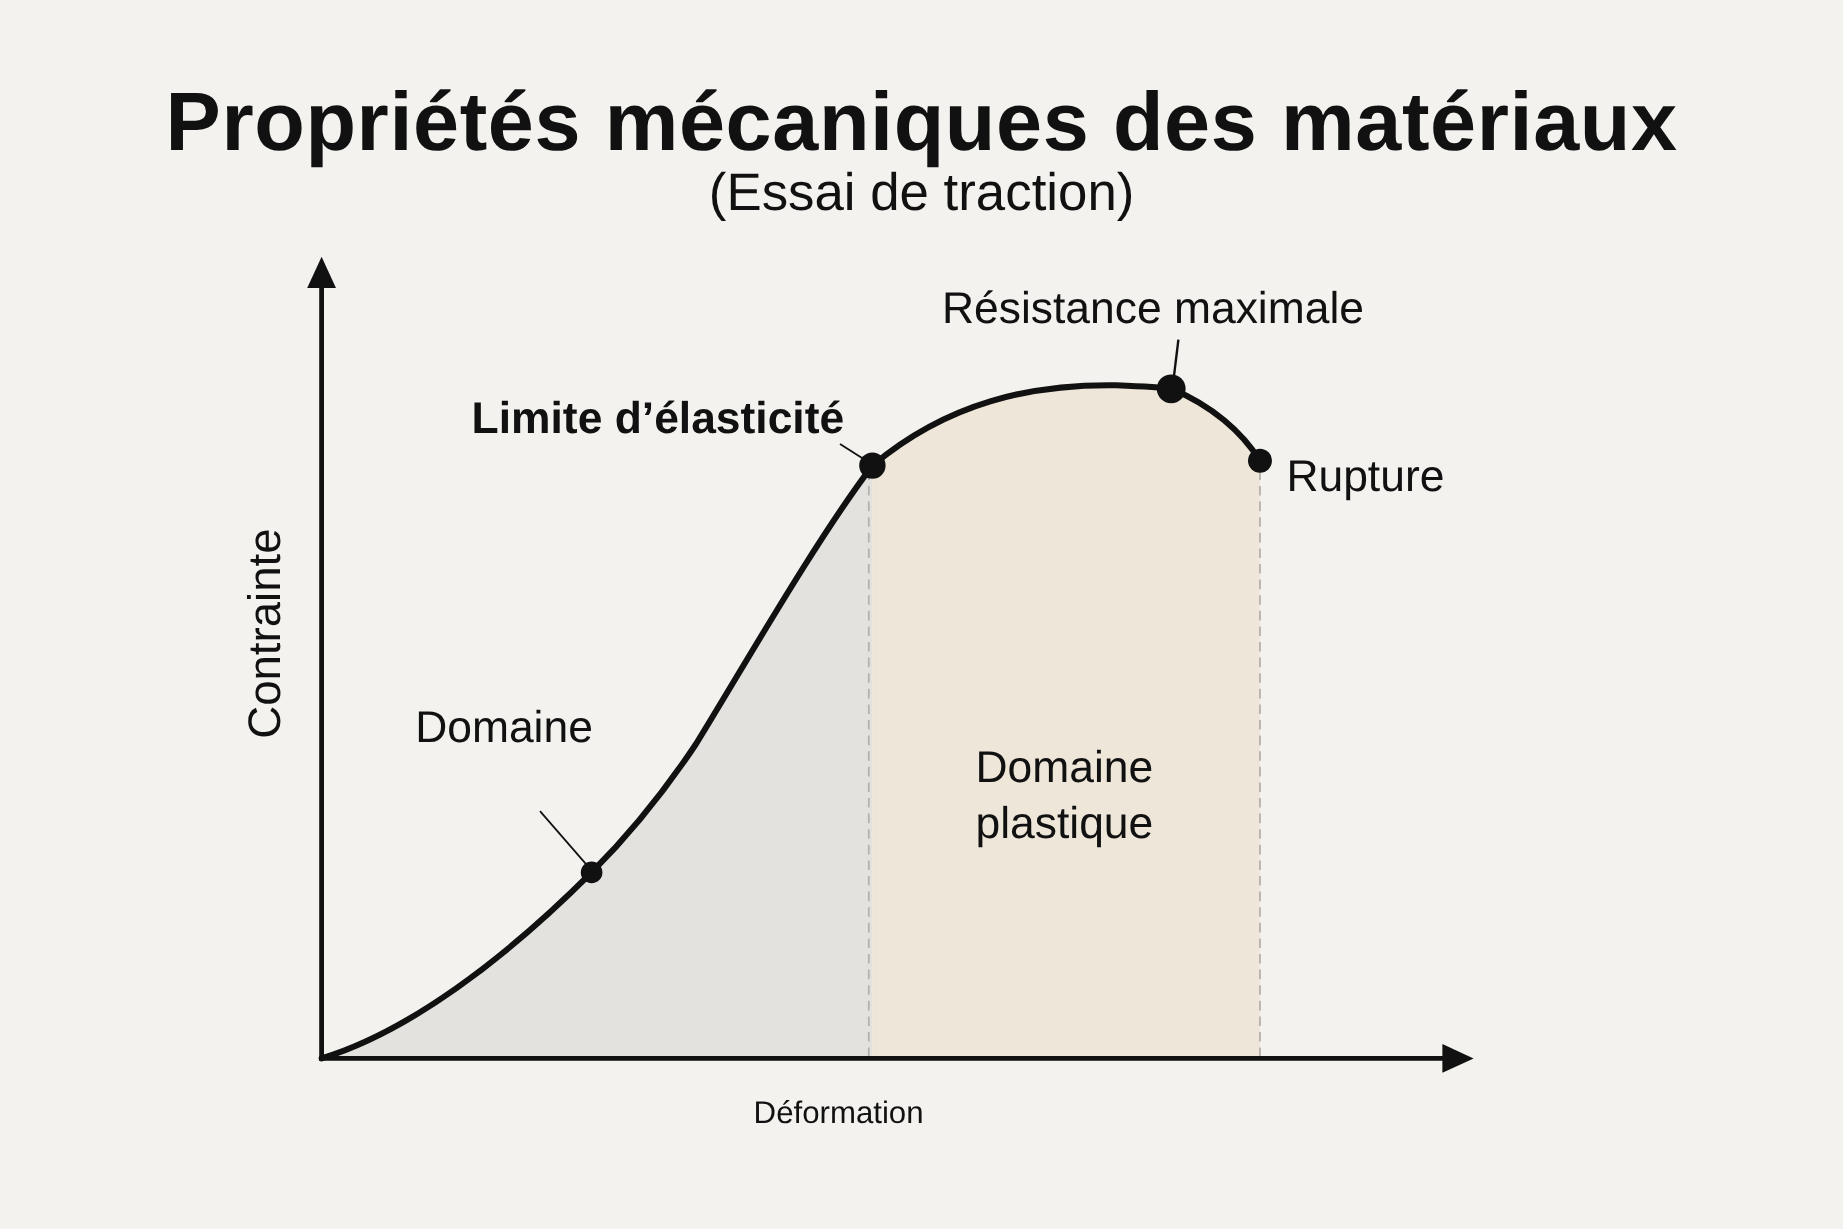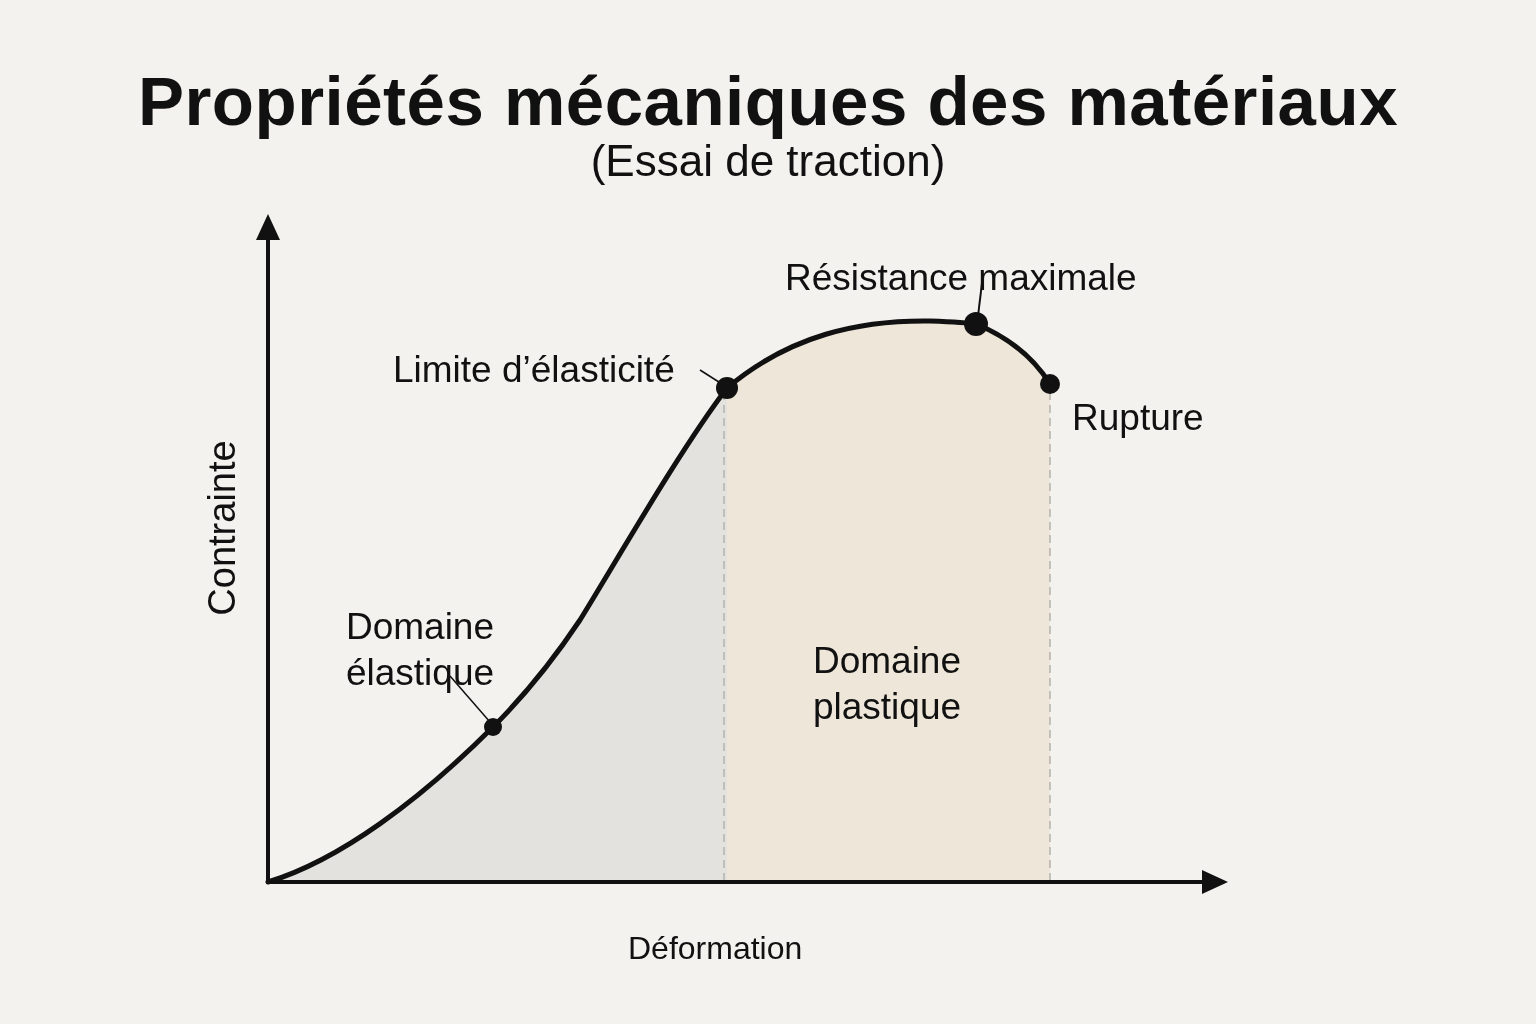--- a/index.html
+++ b/index.html
@@ -12,21 +12,21 @@
   }
   .title {
     position:absolute; left:0; width:1536px; top:62px;
     text-align:center; font-size:69px; font-weight:bold; letter-spacing:0.5px;
   }
   .subtitle {
     position:absolute; left:0; width:1536px; top:136px;
     text-align:center; font-size:44px;
   }
   svg.chart { position:absolute; left:0; top:0; }
-  .lbl { position:absolute; font-size:37px; line-height:46px; white-space:nowrap;margin-top:21px; }
+  .lbl { position:absolute; font-size:37px; line-height:46px; white-space:nowrap; }
   .ylabel {
     position:absolute; left:222px; top:528px; font-size:38px;
     transform:translate(-50%,-50%) rotate(-90deg); white-space:nowrap;
   }
   .center { text-align:center; }
 </style>
 </head>
 <body>
 
 <div class="title">Propriétés mécaniques des matériaux</div>
@@ -52,27 +52,26 @@
   <line x1="700" y1="370" x2="722" y2="384" stroke="#111" stroke-width="1.5"></line>
   <line x1="982" y1="283" x2="978" y2="316" stroke="#111" stroke-width="2"></line>
 
   <circle cx="493" cy="727" r="9" fill="#111"></circle>
   <circle cx="727" cy="388" r="11" fill="#111"></circle>
   <circle cx="976" cy="324" r="12" fill="#111"></circle>
   <circle cx="1050" cy="384" r="10" fill="#111"></circle>
 </svg>
 
 <div class="ylabel">Contrainte</div>
-<div class="lbl" style="left:628px; top:904px; font-size:32px;">Déformation</div>
+<div class="lbl" style="left:628px; top:904px; font-size:26px;">Déformation</div>
 
-<div class="lbl" style="left:393px; top:326px;">Limite d’élasticité</div>
+<div class="lbl" style="left:393px; top:326px;font-weight:bold;">Limite d’élasticité</div>
 <div class="lbl" style="left:785px; top:234px;">Résistance maximale</div>
 <div class="lbl" style="left:1072px; top:374px;">Rupture</div>
 
 <div class="lbl center" style="left:330px; top:583px; width:180px;">
   <div>Domaine</div>
-  <div>élastique</div>
 </div>
 
 <div class="lbl center" style="left:787px; top:617px; width:200px;">
   <div>Domaine</div>
   <div>plastique</div>
 </div>
 
 </body></html>

